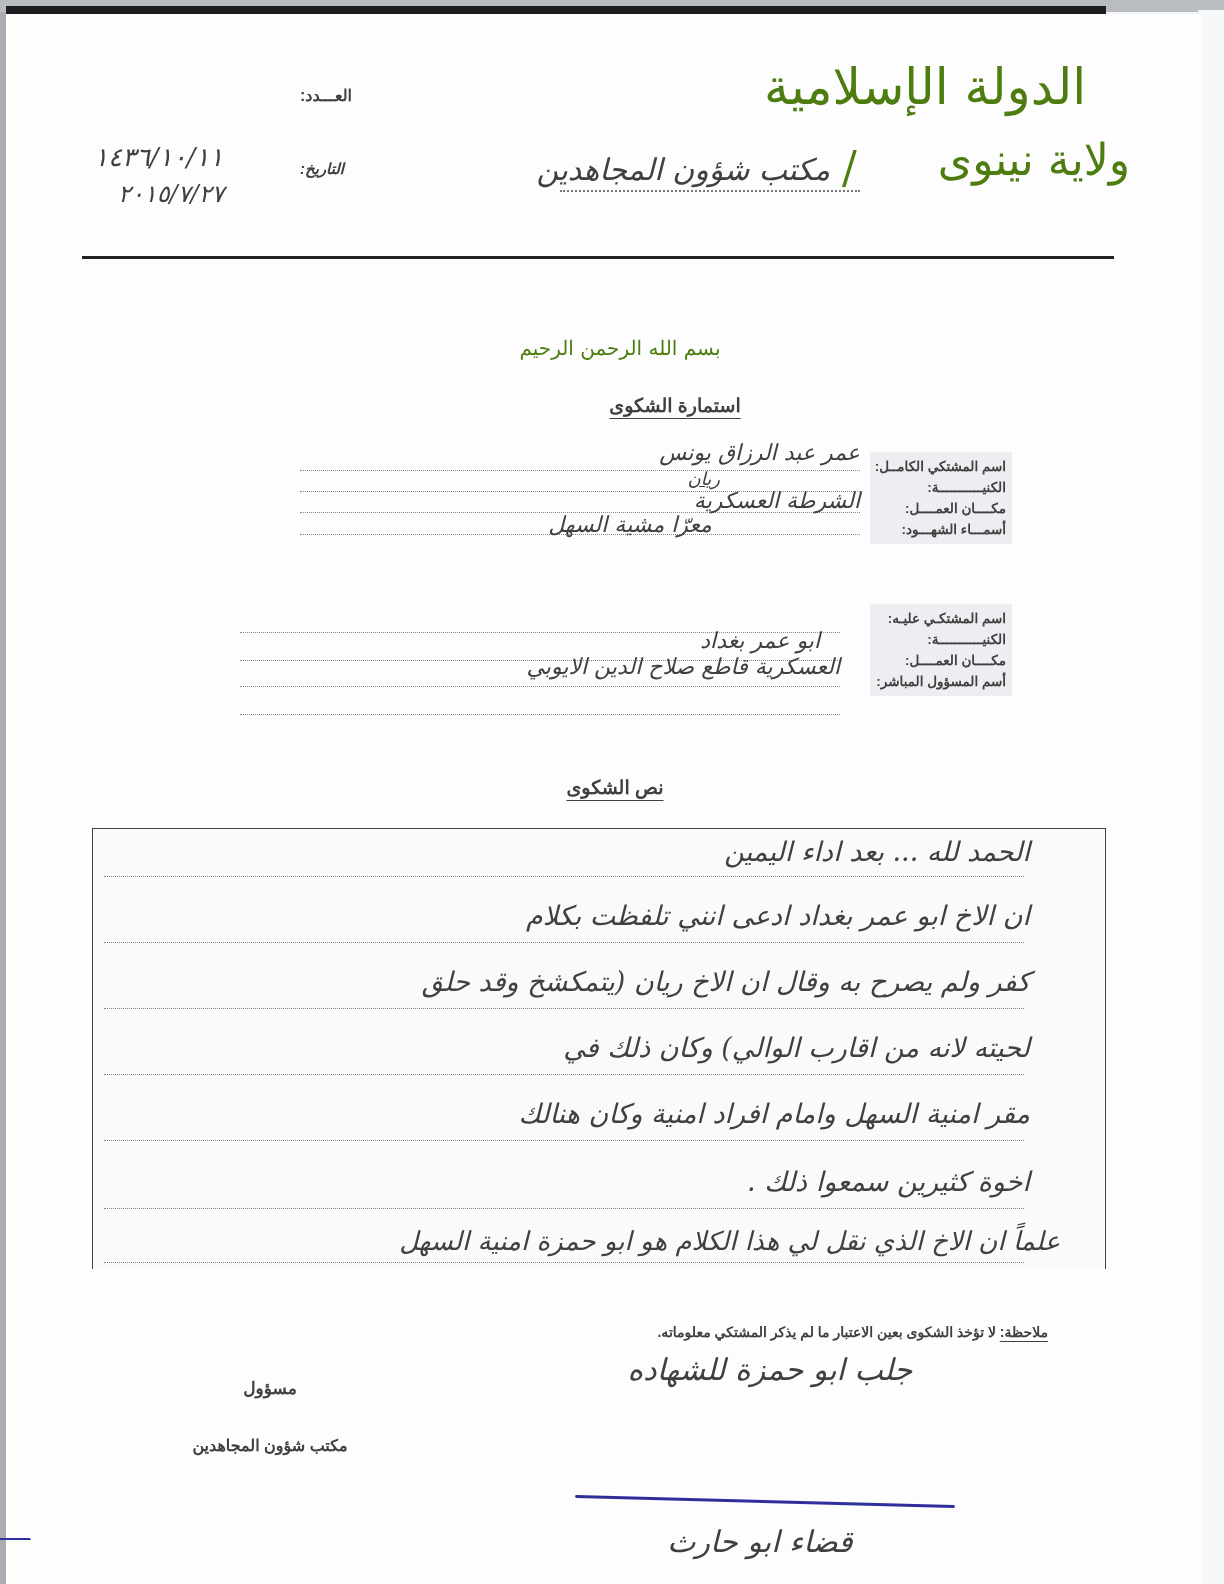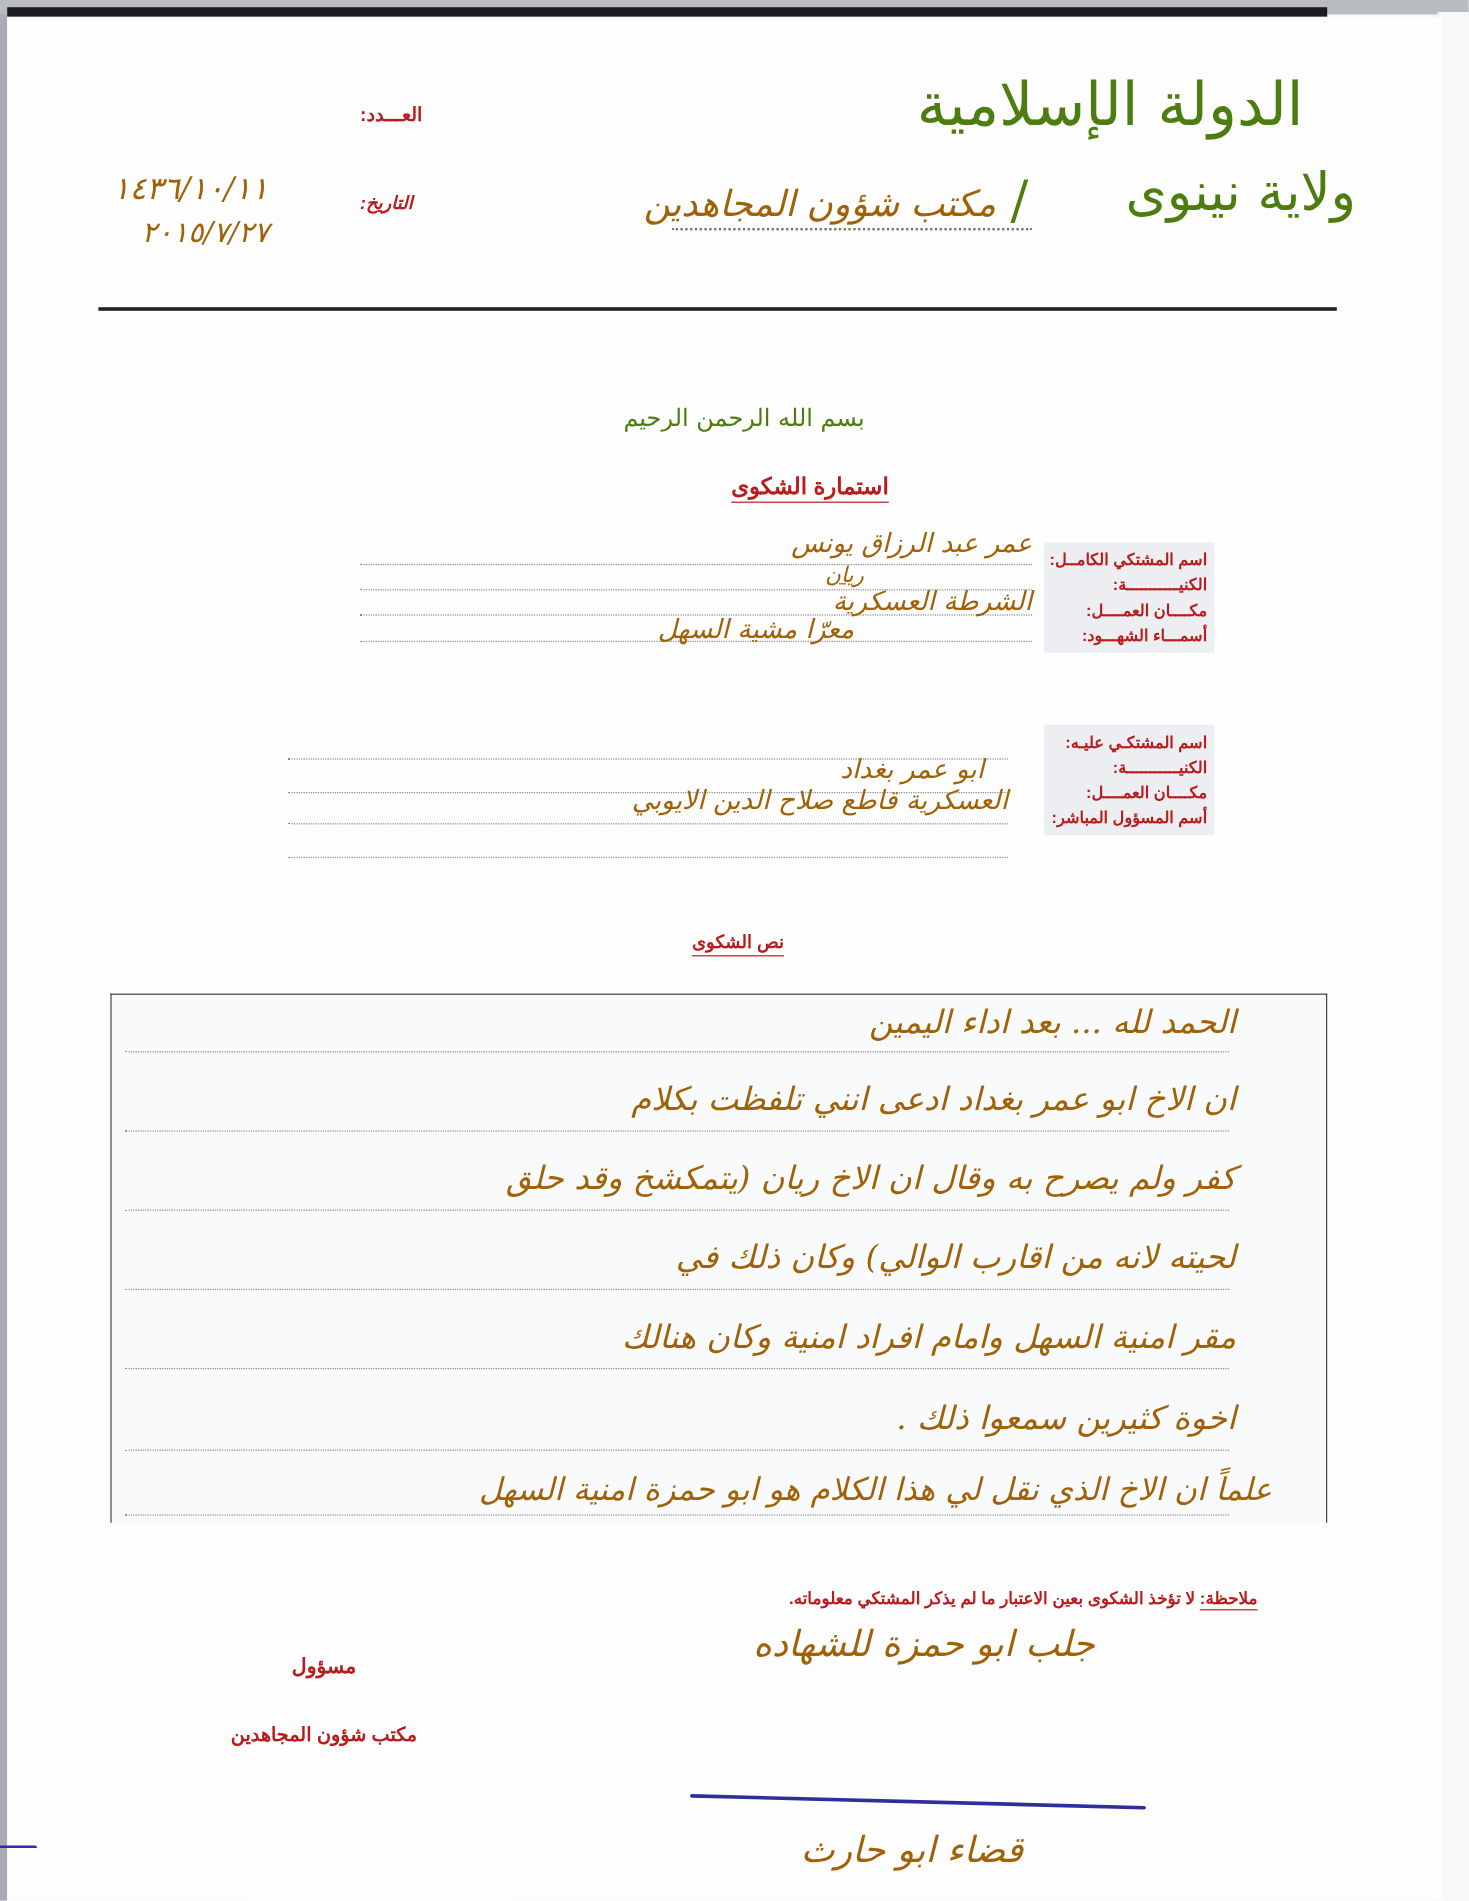--- a/index.html
+++ b/index.html
@@ -10,22 +10,22 @@
   }
   .scan-top { position:absolute; left:0; top:0; width:1224px; height:12px; background:#b9bcc0; }
   .scan-top-inner { position:absolute; left:6px; top:6px; width:1100px; height:8px; background:#1d1d1f; }
   .scan-left { position:absolute; left:0; top:0; width:6px; height:1584px; background:#a9acb0; }
   .page {
     position:absolute; left:6px; top:14px; width:1195px; height:1570px;
     background:#fdfdfe;
   }
   .right-strip { position:absolute; left:1198px; top:10px; width:26px; height:1574px; background:#f7f8fa; border-left:1px solid #e6e8ea; }
   .abs { position:absolute; }
-  .hand { color:#a16207; font-family:"DejaVu Serif", serif; font-style:italic; }
-  .print { color:#b91c1c; font-family:"Liberation Sans", sans-serif; font-weight:bold; }
+  .hand { color:#404040; font-family:"DejaVu Serif", serif; font-style:italic; }
+  .print { color:#404040; font-family:"Liberation Sans", sans-serif; font-weight:bold; }
   .calig { color:#4d7c0f; font-family:"DejaVu Serif", serif; }
   .rtl { direction:rtl; unicode-bidi:isolate; }
 
   
   .title-main { left:720px; top:58px; width:410px; text-align:center; font-size:50px; letter-spacing:1px; }
   .wilaya { left:880px; top:134px; width:250px; text-align:right; font-size:44px; }
   .office-slash { left:842px; top:142px; font-size:44px; }
   .office-hand { left:500px; top:152px; width:330px; text-align:right; font-size:30px; }
   .office-dots { left:560px; top:190px; width:300px; border-bottom:2px dotted #777; }
   .adad-label { left:300px; top:86px; font-size:16px; }
@@ -39,21 +39,21 @@
 
   
   .label-box { background:#eceef1; padding:4px 6px 4px 6px; }
   .labels1 { left:870px; top:452px; width:130px; }
   .labels2 { left:870px; top:604px; width:130px; }
   .lbl { font-size:13.5px; line-height:21px; text-align:right; white-space:nowrap; }
 
   .dotline { position:absolute; border-bottom:1.5px dotted #8a8a8a; }
   .field-val { position:absolute; font-size:22px; text-align:right; white-space:nowrap; }
 
-  .section-title { left:500px; top:776px; width:230px; text-align:center; font-size:15px; text-decoration:underline; text-underline-offset:6px; }
+  .section-title { left:500px; top:776px; width:230px; text-align:center; font-size:19px; text-decoration:underline; text-underline-offset:6px; }
 
   .complaint-box {
     left:92px; top:828px; width:1012px; height:440px;
     border:1.5px solid #444; border-bottom:none; background:#f9fafb;
   }
   .cline { font-size:27px; white-space:nowrap; text-align:right; }
 
   .note { left:400px; top:1324px; width:648px; font-size:14px; text-align:right; }
   .note .note-key { text-decoration:underline; text-underline-offset:4px; }
   .resp { left:210px; top:1378px; width:120px; text-align:center; font-size:17px; }

